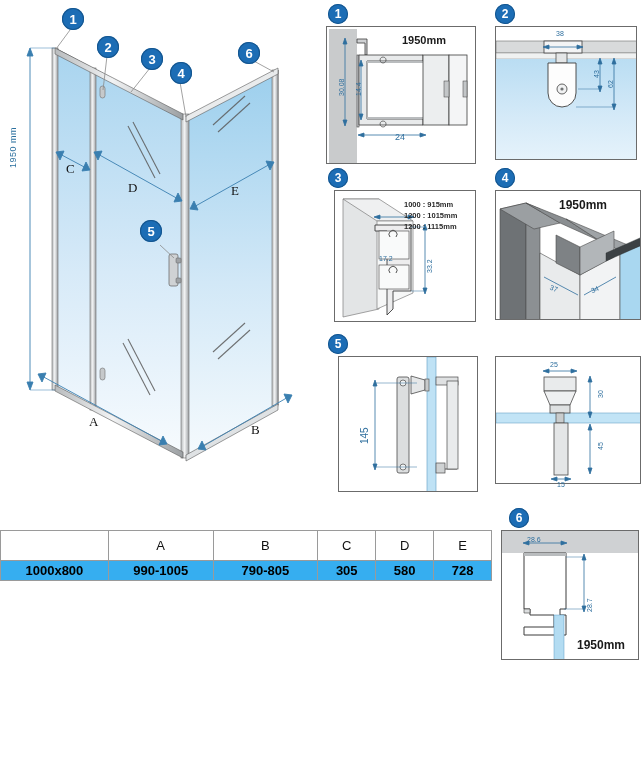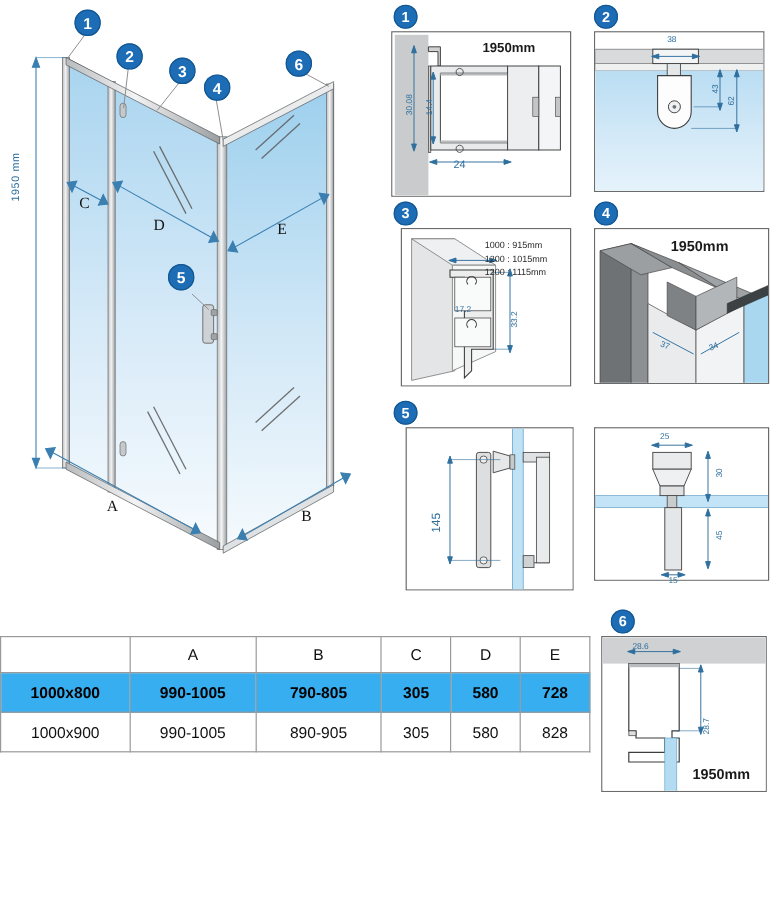--- a/index.html
+++ b/index.html
@@ -56,35 +56,35 @@
     background: #ffffff;
     overflow: hidden;
   }
   .panel .cap {
     position: absolute;
     font-size: 10px; color: #1f5fa0; font-weight: bold;
     white-space: nowrap;
   }
   .dim { position: absolute; font-size: 7px; color: #2f6f9e; white-space: nowrap; }
   .dim.vert { transform: rotate(-90deg); transform-origin: left top; }
-  .txtblock { position: absolute; font-size: 7.5px; color: #2a2a2a; line-height: 10px; white-space: nowrap; font-weight: normal; }
+  .txtblock { position: absolute; font-size: 7.5px; color: #2a2a2a; line-height: 10px; white-space: nowrap; font-weight: bold; }
 
   
   #spec-table {
     position: absolute;
     left: 0; top: 530px;
     width: 492px;
     border-collapse: collapse;
     font-family: "Liberation Sans", sans-serif;
   }
   #spec-table td, #spec-table th {
     border: 1px solid #9a9a9a;
     text-align: center;
     font-size: 13px;
-    height: 33px;
+    height: 20px;
     color: #111;
     font-weight: normal;
     padding: 0 2px;
   }
   #spec-table thead th { height: 30px; font-size: 13px; }
   #spec-table tr.highlight td {
     background: #36aef0;
     font-weight: bold;
     color: #000;
   }
@@ -240,21 +240,21 @@
             <polygon points="34,93 32,87 36,87"></polygon>
           <line x1="34" y1="108" x2="96" y2="108"></line>
           <polygon points="31,108 37,106 37,110"></polygon>
             <polygon points="99,108 93,106 93,110"></polygon>
         </g>
       </svg>
     </div>
     <div class="cap" style="left:76px; top:30px; font-size:11px; color:#1a1a1a;">1950mm</div>
     <div class="dim vert" style="left:12px; top:92px;">30.08</div>
     <div class="dim vert" style="left:29px; top:92px;">14.4</div>
-    <div class="dim" style="left:52px; top:128px; font-size:9px;">24</div>
+    <div class="dim" style="left:69px; top:128px; font-size:9px;">24</div>
   </div>
 
   <div class="panel" style="left:487px; top:4px; width:152px; height:162px;">
     <div class="badge sm" style="left:8px; top:0;">2</div>
     <div class="frame" style="left:8px; width:142px; height:134px;">
       <svg width="142" height="134" viewBox="0 0 142 134">
         <rect x="0" y="0" width="142" height="134" fill="#ffffff"></rect>
 
         <rect x="0" y="14" width="142" height="12" fill="#d8dadb" stroke="#6e6e6e" stroke-width="0.6"></rect>
         <rect x="0" y="26" width="142" height="6" fill="#eff1f1" stroke="#6e6e6e" stroke-width="0.4"></rect>
@@ -477,24 +477,16 @@
     </thead>
     <tbody>
       <tr class="highlight">
         <td>1000x800</td>
         <td>990-1005</td>
         <td>790-805</td>
         <td>305</td>
         <td>580</td>
         <td>728</td>
       </tr>
-      <tr>
-        <td>1000x900</td>
-        <td>990-1005</td>
-        <td>890-905</td>
-        <td>305</td>
-        <td>580</td>
-        <td>828</td>
-      </tr>
     </tbody>
   </table>
 
 </div>
 
 </body></html>

